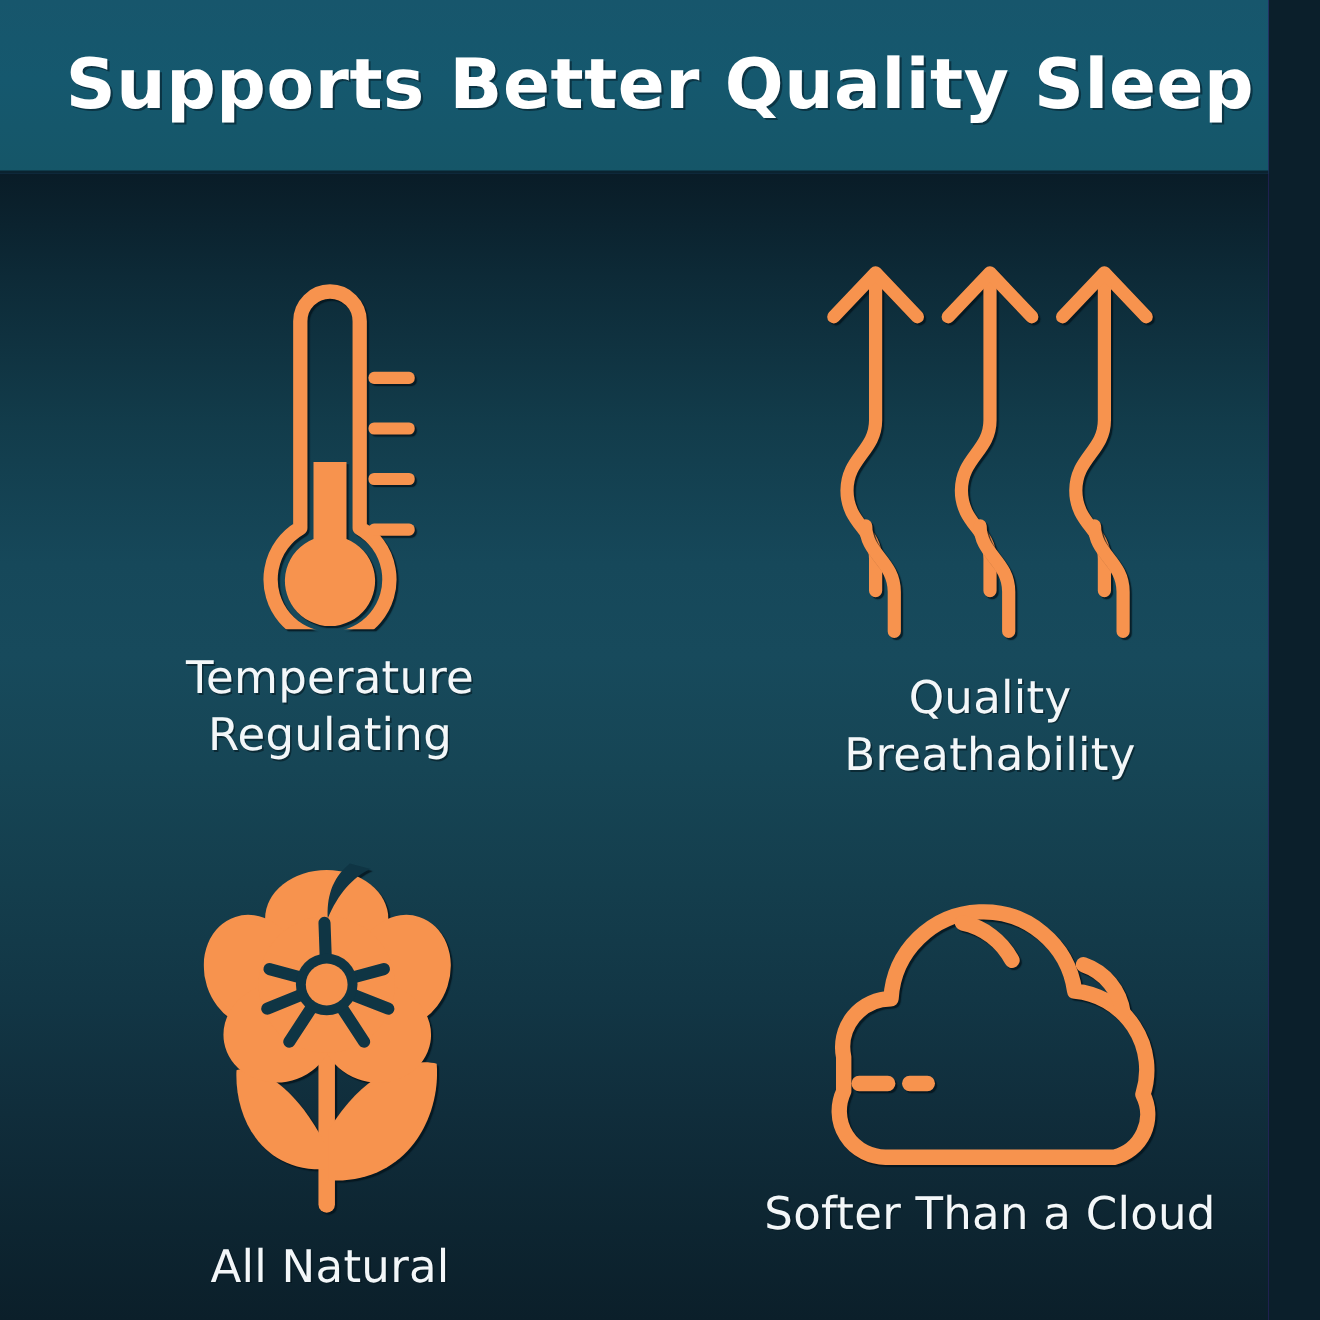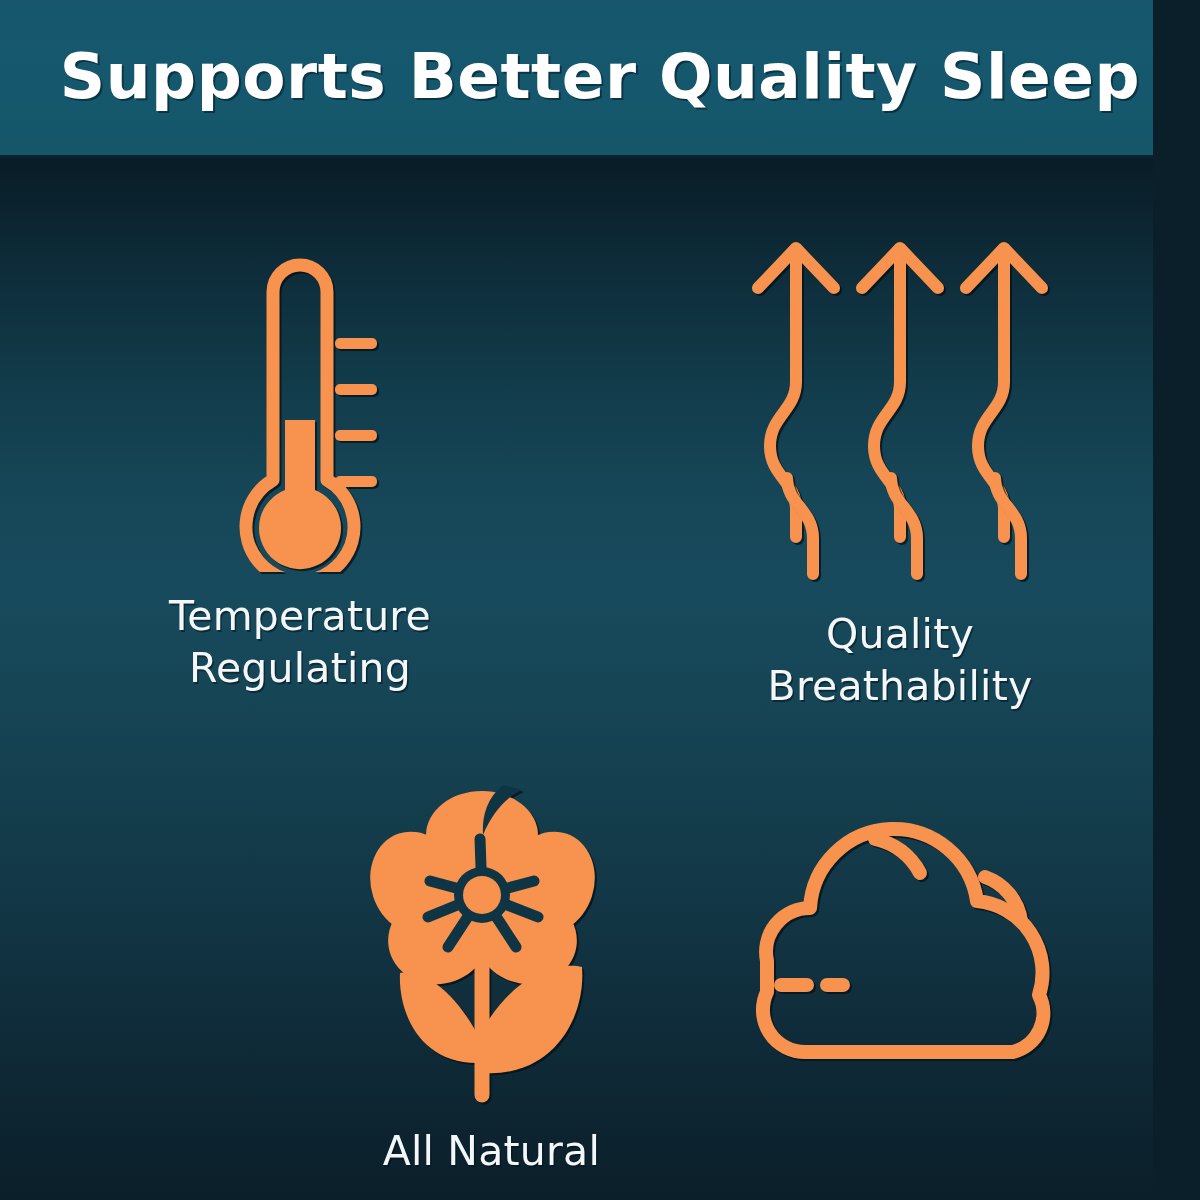--- a/index.html
+++ b/index.html
@@ -84,21 +84,21 @@
   .cell {
     position: relative;
     display: flex;
     flex-direction: column;
     align-items: center;
     justify-content: flex-start;
     box-sizing: border-box;
   }
   .cell-tr { padding-top: 74px; }
   .cell-tl { padding-top: 74px; }
-  .cell-bl { padding-top: 64px; align-items: flex-end; }
+  .cell-bl { padding-top: 64px; }
   .cell-br { padding-top: 76px; }
 
   .icon-wrap {
     display: flex;
     align-items: center;
     justify-content: center;
   }
   .label {
     margin-top: 18px;
     font-family: "DejaVu Sans", sans-serif;
@@ -230,16 +230,17 @@
                      a42 42 0 0 1 -38 -60
                      Z"></path>
 
             <path d="M152 50 a66 66 0 0 1 45 34"></path>
             <path d="M262 88 a54 54 0 0 1 36 44"></path>
             <path d="M58 196 l26 0"></path>
             <path d="M104 196 l16 0"></path>
           </g>
         </svg>
       </div>
+      <div class="label">Softer Than a Cloud</div>
     </div>
 
   </div>
 </div>
 
 </body></html>

